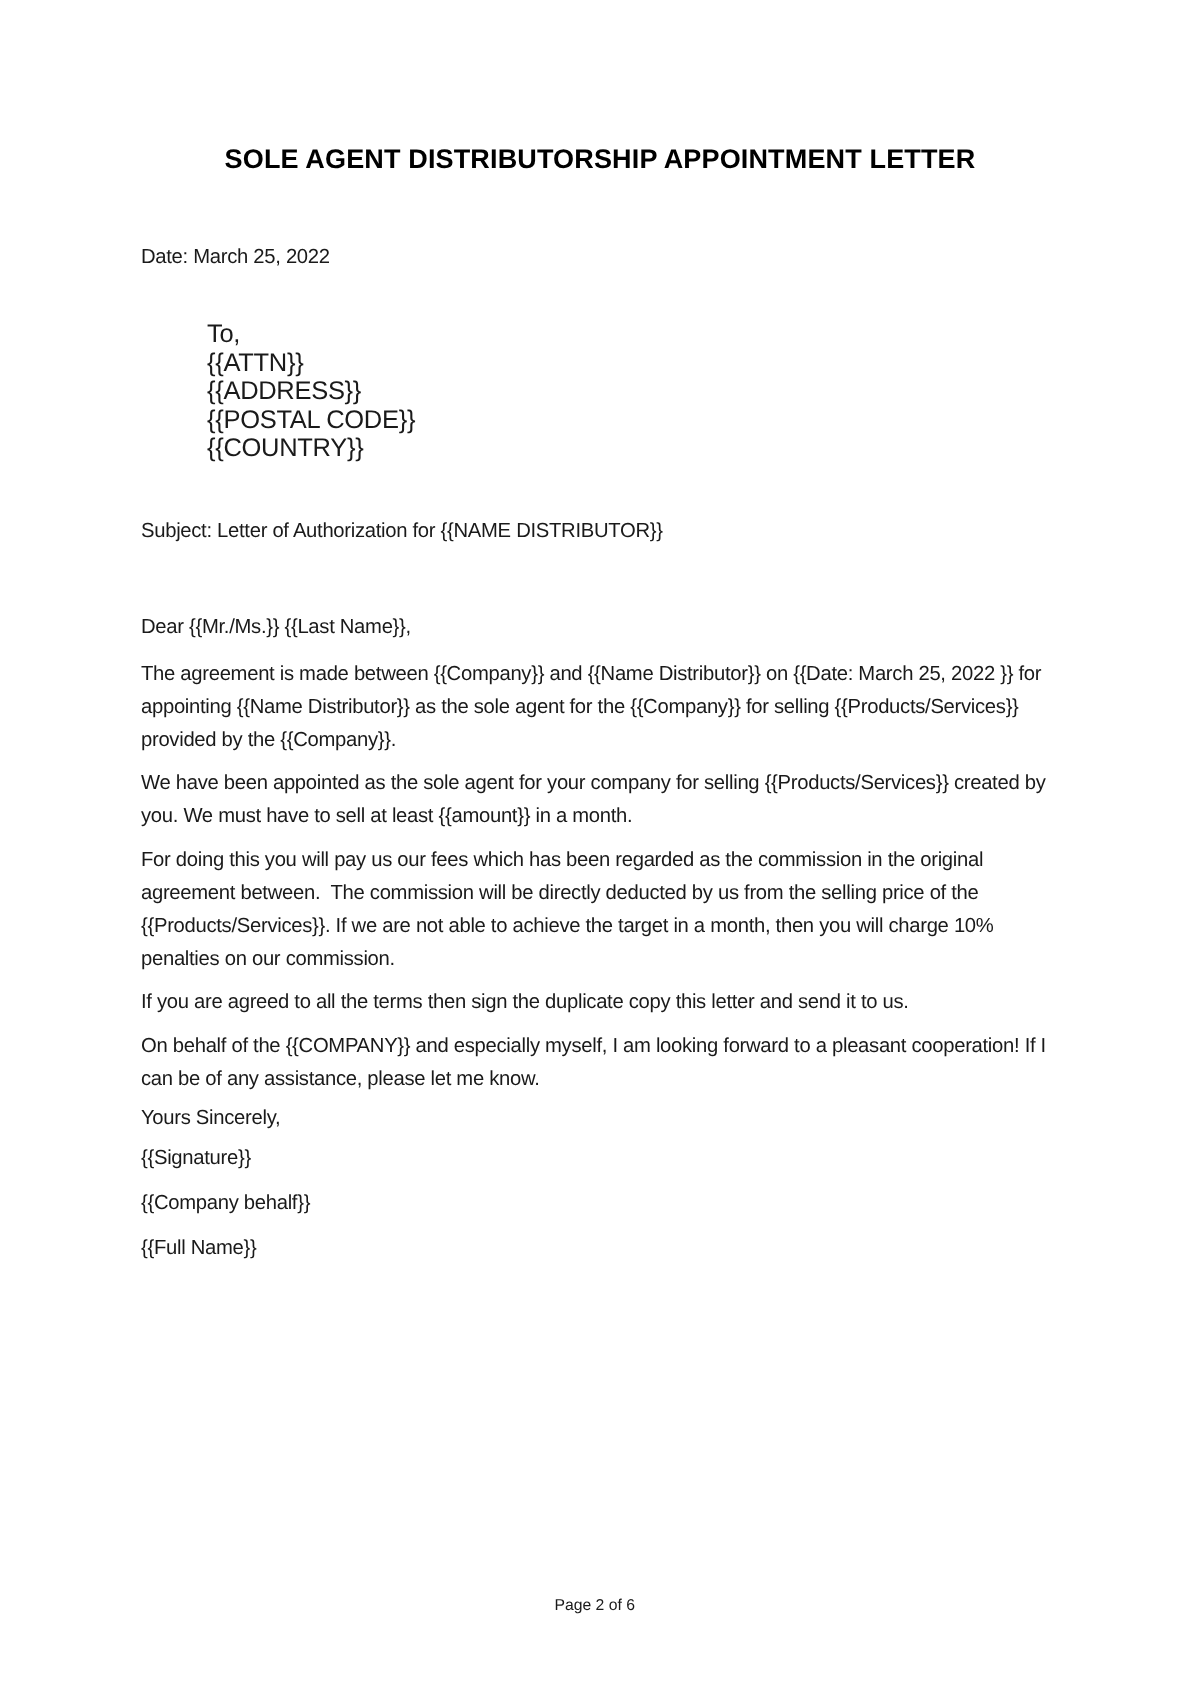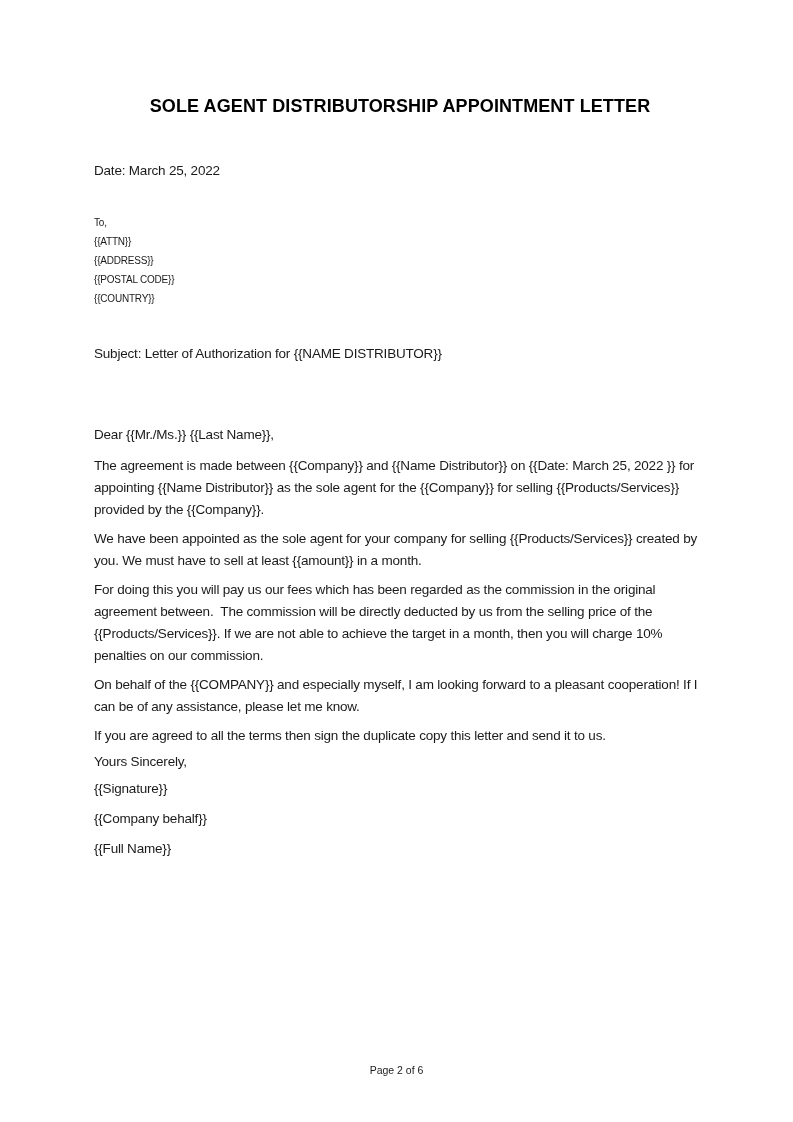--- a/index.html
+++ b/index.html
@@ -30,29 +30,30 @@
     letter-spacing: 0.1px;
     margin-bottom: 46px;
     white-space: nowrap;
   }
   .date-line {
     font-size: 13.5px;
     letter-spacing: -0.2px;
     margin-bottom: 35px;
   }
   .recipient-block {
-    font-size: 10px;
+    font-size: 17px;
     letter-spacing: -0.2px;
     line-height: 19px;
     margin-bottom: 38px;
+    margin-left: 44px;
   }
   .subject-line {
     font-size: 13.5px;
     letter-spacing: -0.2px;
-    margin-bottom: 66px;
+    margin-bottom: 49px;
   }
   .salutation {
     font-size: 13.5px;
     letter-spacing: -0.2px;
     margin-bottom: 13px;
   }
   .para {
     font-size: 13.5px;
     letter-spacing: -0.2px;
     line-height: 22px;
@@ -102,23 +103,23 @@
 
     <div class="salutation">Dear {{Mr./Ms.}} {{Last Name}},</div>
 
     <p class="para">The agreement is made between {{Company}} and {{Name Distributor}} on {{Date: March 25, 2022 }} for appointing {{Name Distributor}} as the sole agent for the {{Company}} for selling {{Products/Services}} provided by the {{Company}}.</p>
 
     <p class="para">We have been appointed as the sole agent for your company for selling {{Products/Services}} created by you. We must have to sell at least {{amount}} in a month.</p>
 
     <p class="para">For doing this you will pay us our fees which has been regarded as the commission in the original agreement between.  The commission will be directly deducted by us from the selling price of the {{Products/Services}}. If we are not able to achieve the target in a month, then you will charge 10% penalties on our commission.</p>
 
 
+    <p class="para">If you are agreed to all the terms then sign the duplicate copy this letter and send it to us.</p>
+
     <p class="para">On behalf of the {{COMPANY}} and especially myself, I am looking forward to a pleasant cooperation! If I can be of any assistance, please let me know.</p>
-
-    <p class="para">If you are agreed to all the terms then sign the duplicate copy this letter and send it to us.</p>
 
     <div class="closing">Yours Sincerely,</div>
 
     <div class="sig-line">{{Signature}}</div>
 
     <div class="sig-line">{{Company behalf}}</div>
 
     <div class="sig-line">{{Full Name}}</div>
 
   </div>

